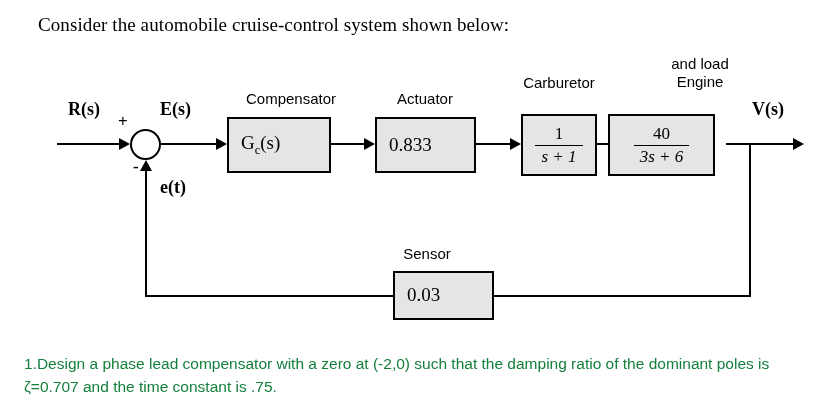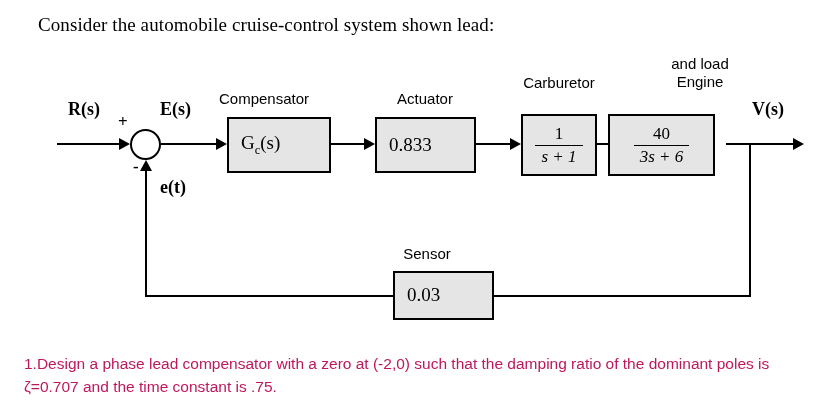--- a/index.html
+++ b/index.html
@@ -127,37 +127,37 @@
   }
 
   
   .caption {
     left: 24px;
     top: 352px;
     width: 790px;
     font-family: "Liberation Sans", sans-serif;
     font-size: 15.5px;
     line-height: 23px;
-    color: #be185d;
+    color: #15803d;
   }
 </style>
 </head>
 <body>
 
-<div class="abs title">Consider the automobile cruise-control system shown lead:</div>
+<div class="abs title">Consider the automobile cruise-control system shown below:</div>
 
 <div class="abs sig-label" style="left:68px; top:99px;">R(s)</div>
 
 <div class="abs sig-label" style="left:160px; top:99px;">E(s)</div>
 
 <div class="abs sig-label" style="left:160px; top:177px;">e(t)</div>
 
 <div class="abs sig-label" style="left:752px; top:99px;">V(s)</div>
 
-<div class="abs blk-label" style="left:203px; top:90px; width:122px;">Compensator</div>
+<div class="abs blk-label" style="left:230px; top:90px; width:122px;">Compensator</div>
 
 <div class="abs blk-label" style="left:372px; top:90px; width:106px;">Actuator</div>
 
 <div class="abs blk-label" style="left:494px; top:74px; width:130px;">Carburetor</div>
 
 <div class="abs blk-label" style="left:633px; top:55px; width:134px;">
   <div>and load</div>
   <div>Engine</div>
 </div>
 

